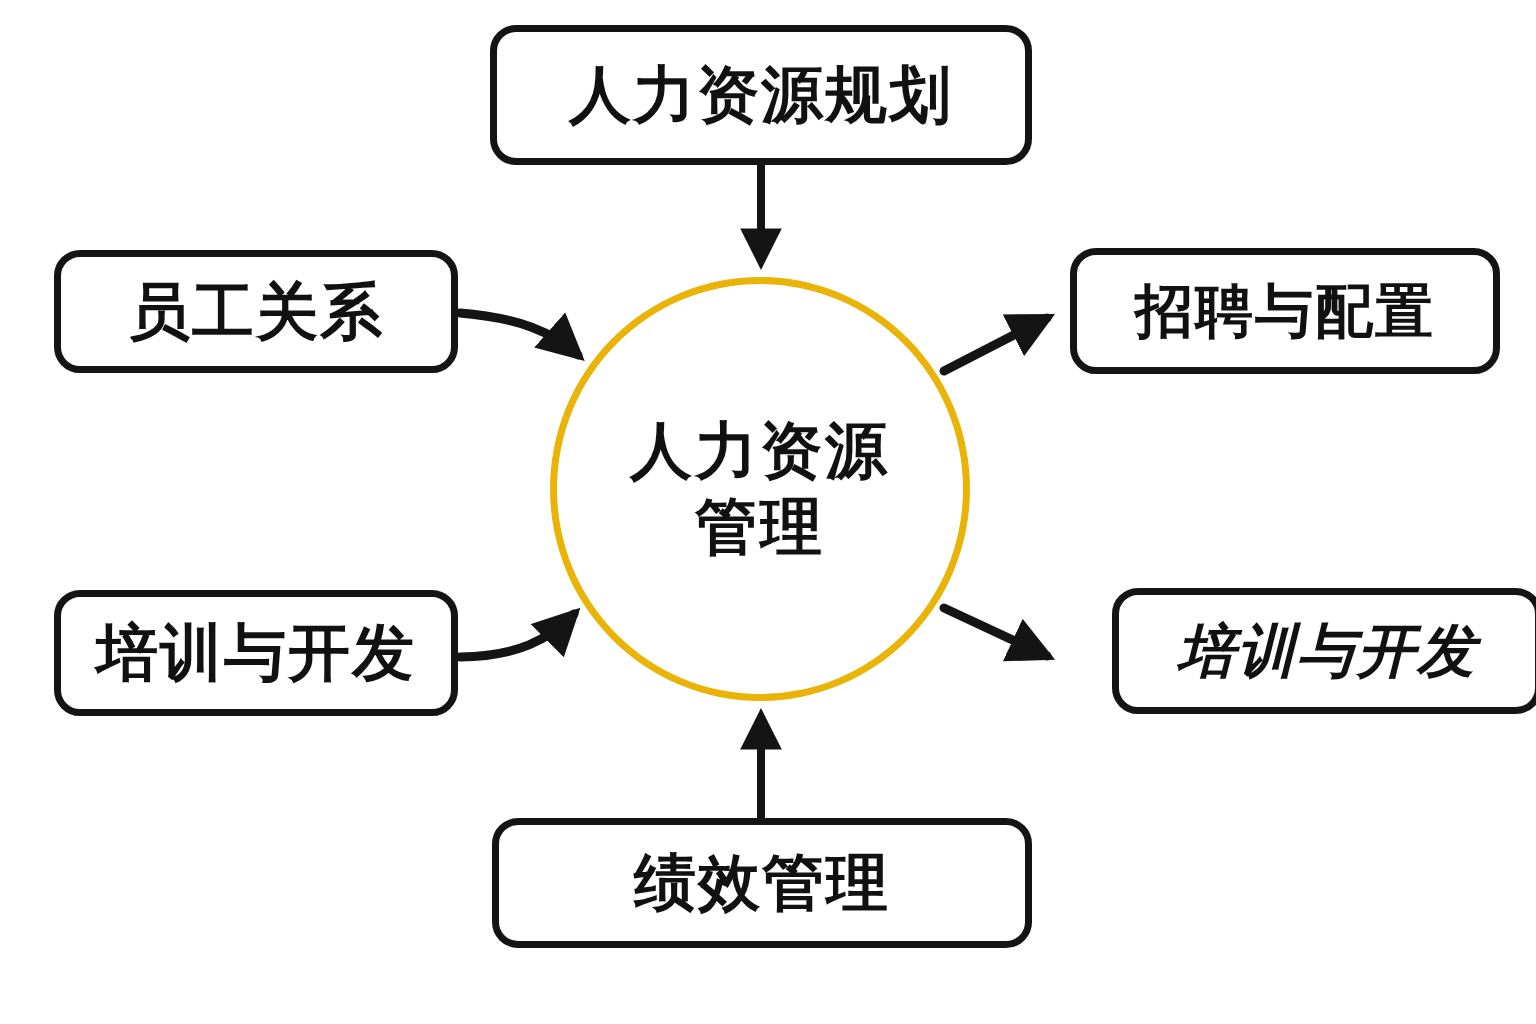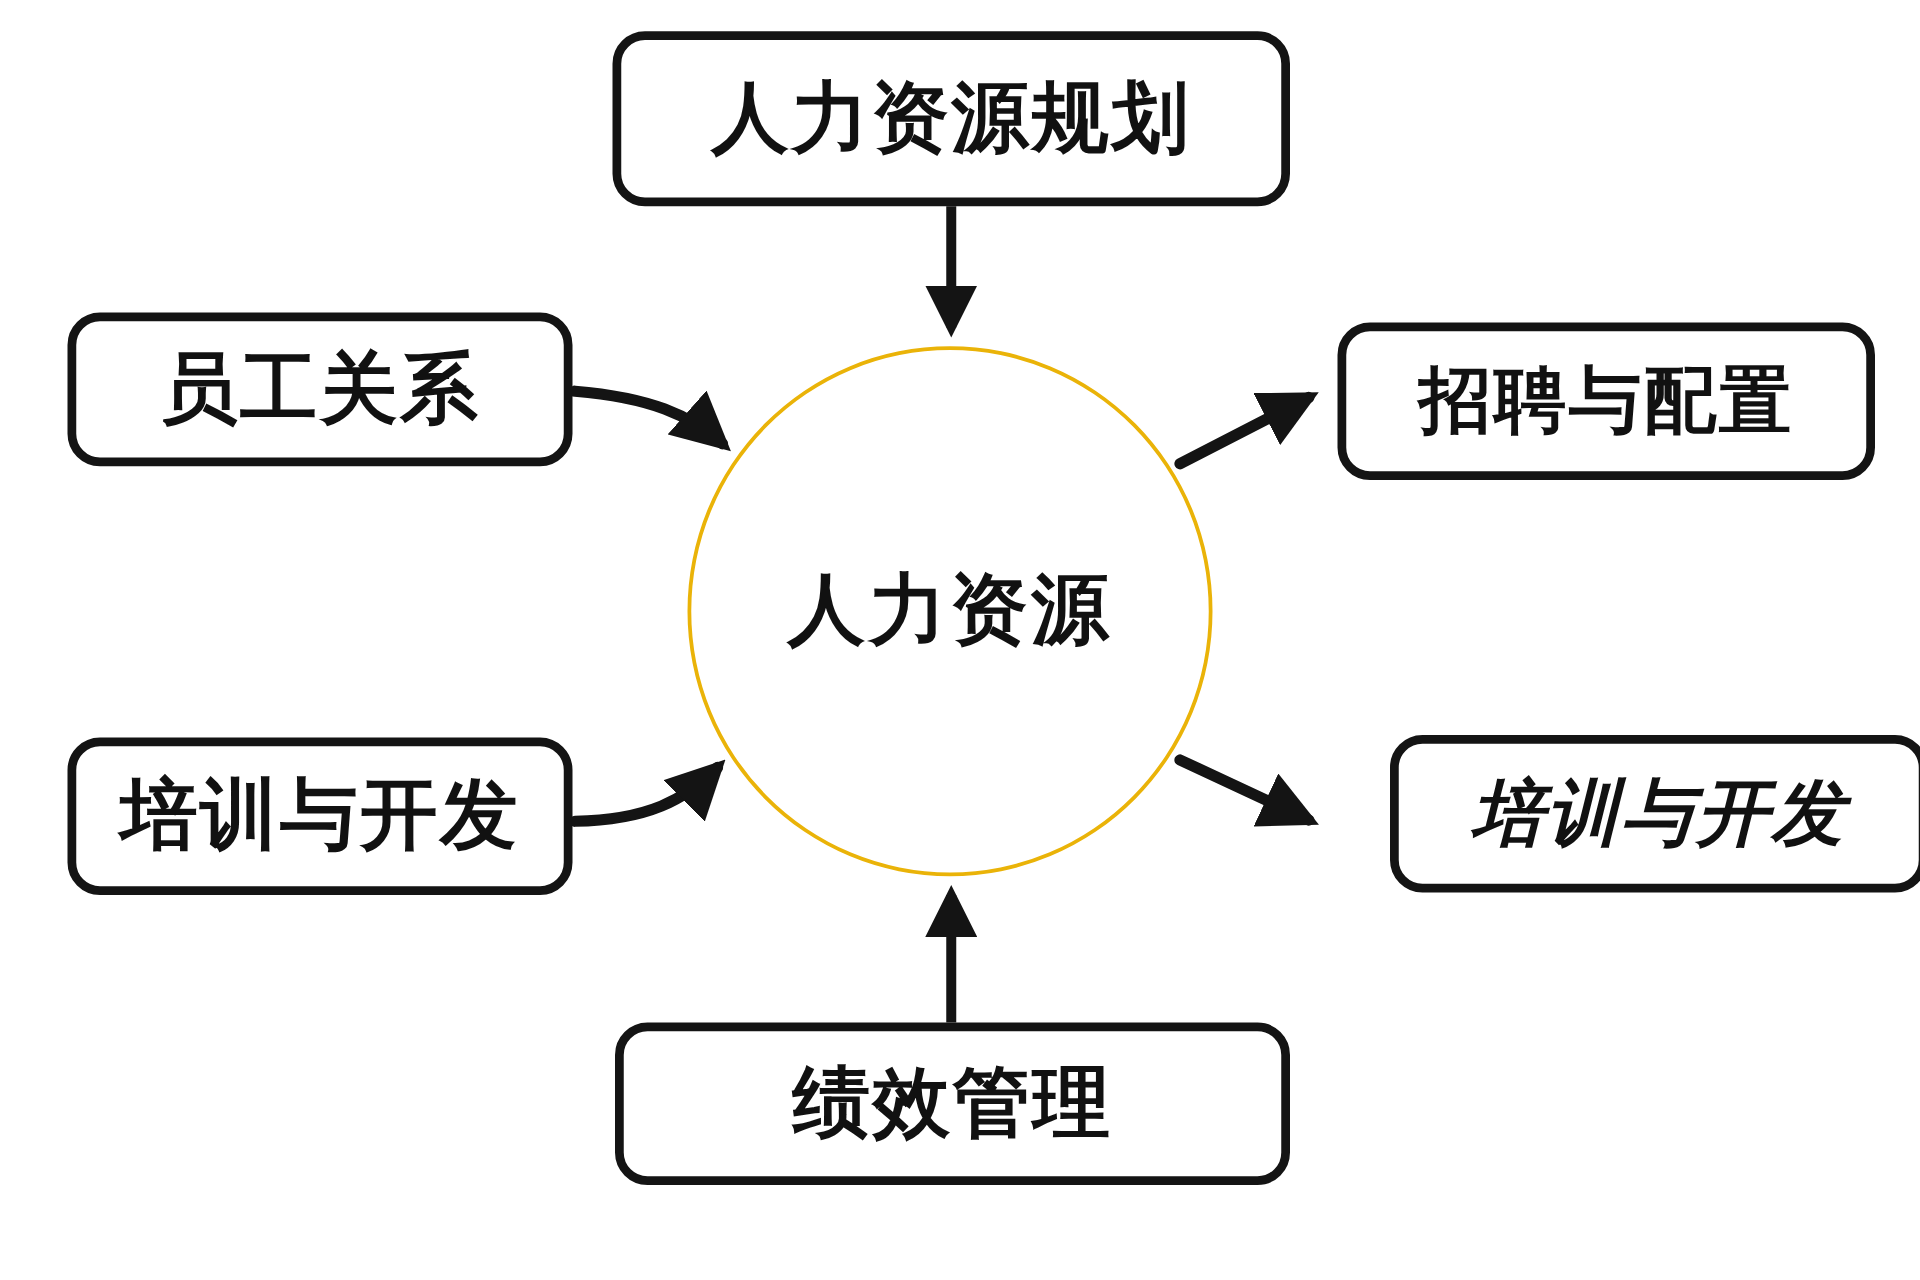--- a/index.html
+++ b/index.html
@@ -44,32 +44,32 @@
     line-height: 1.05;
     white-space: nowrap;
   }
   .node-label.smaller {
     font-size: 58px;
   }
   
   #box-hr-planning   { left: 490px;  top: 25px;  width: 542px; height: 140px; }
   #box-emp-relations { left: 54px;   top: 250px; width: 404px; height: 123px; }
   #box-comp-mgmt     { left: 54px;   top: 590px; width: 404px; height: 126px; }
-  #box-recruit       { left: 1070px; top: 258px; width: 430px; height: 126px; }
+  #box-recruit       { left: 1070px; top: 248px; width: 430px; height: 126px; }
   #box-training      { left: 1112px; top: 588px; width: 430px; height: 126px; font-style: italic; }
   #box-performance   { left: 492px;  top: 818px; width: 540px; height: 130px; text-align: center; }
 
   #center-circle {
     position: absolute;
     left: 550px;
     top: 277px;
     width: 420px;
     height: 424px;
     box-sizing: border-box;
-    border: 3px solid #eab308;
+    border: 7px solid #eab308;
     border-radius: 50%;
     background: #ffffff;
     display: flex;
     flex-direction: column;
     align-items: center;
     justify-content: center;
     z-index: 3;
   }
   #center-circle .center-line {
     font-size: 62px;
@@ -136,15 +136,16 @@
   <div class="node-box" id="box-training">
     <span class="node-label smaller">培训与开发</span>
   </div>
 
   <div class="node-box" id="box-performance">
     <span class="node-label">绩效管理</span>
   </div>
 
   <div id="center-circle">
     <span class="center-line">人力资源</span>
+    <span class="center-line">管理</span>
   </div>
 
 </div>
 
 </body></html>

